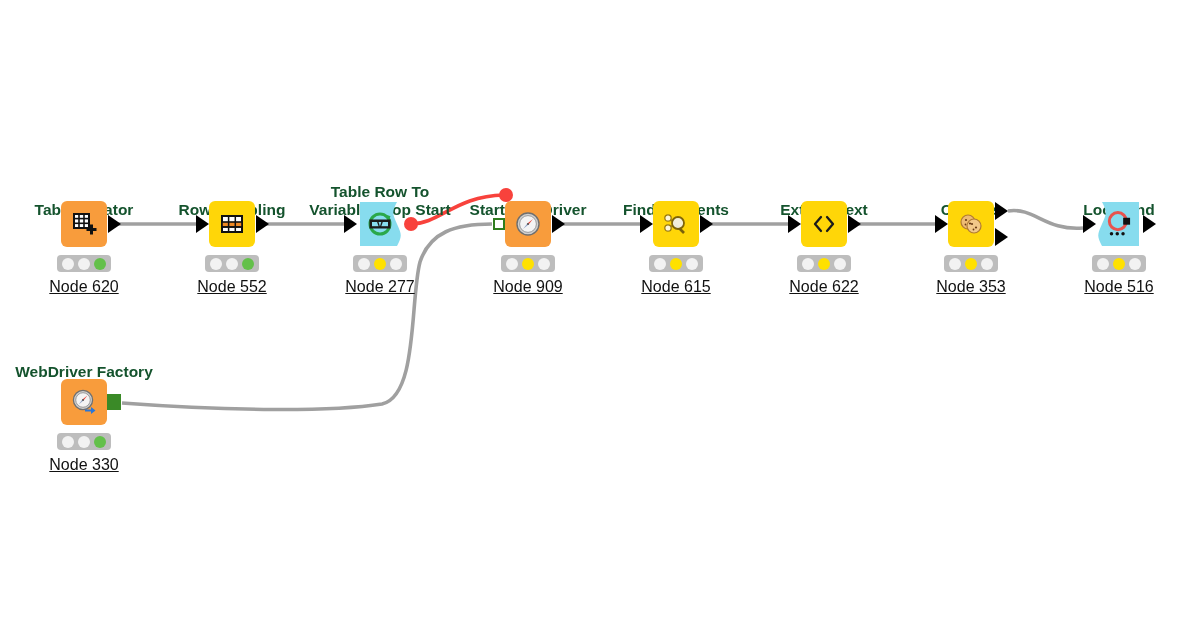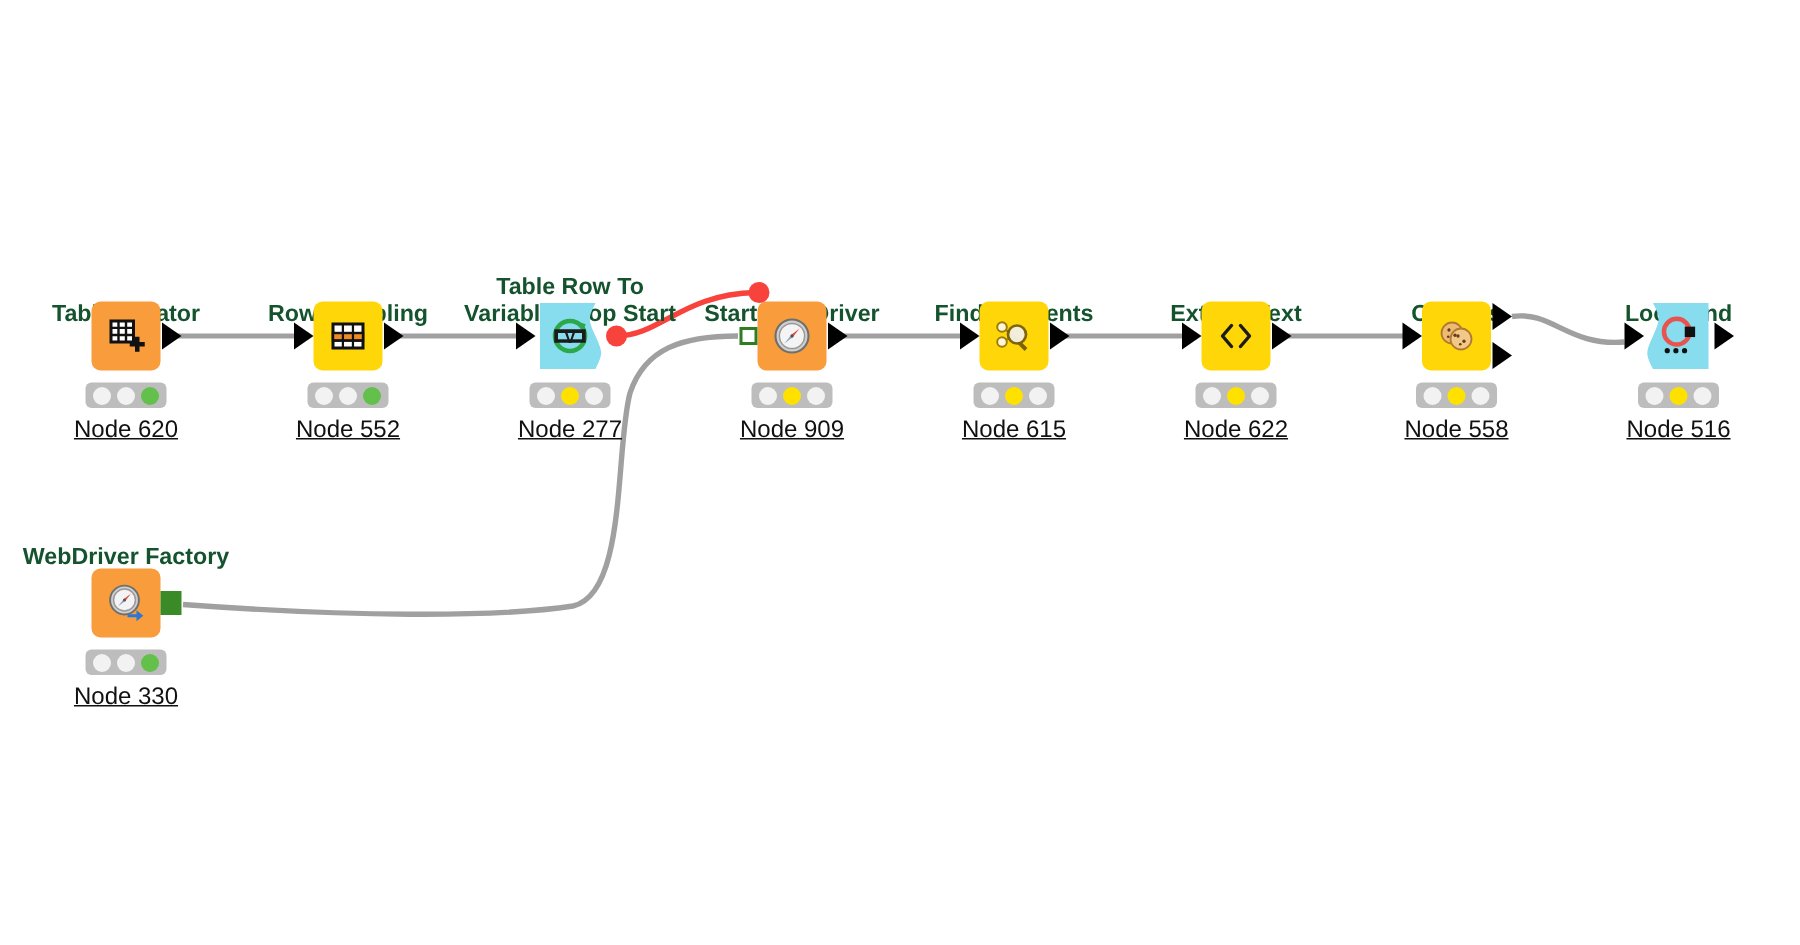--- a/index.html
+++ b/index.html
@@ -307,21 +307,21 @@
       </svg>
     </div>
     <div class="port port-tri" style="left:-36px; top:-9px;"></div>
     <div class="port port-tri" style="left:24px; top:-22px;"></div>
     <div class="port port-tri" style="left:24px; top:4px;"></div>
     <div class="status">
       <span class="lamp"></span>
       <span class="lamp yellow"></span>
       <span class="lamp"></span>
     </div>
-    <div class="node-label">Node 558</div>
+    <div class="node-label">Node 353</div>
   </div>
 
   <div class="node" id="node-n618" style="left:1119px; top:224px;">
     <div class="node-title">Loop End</div>
     <div class="node-body loopend">
       <svg class="loopend-shape" viewBox="0 0 46 46">
         <path d="M 6 1 C 11 11, 11 12, 6 23 C 1 34, 1 35, 6 45 H 43 V 1 Z" fill="#87dcee"></path>
       </svg>
       <svg class="node-ico" viewBox="0 0 26 26" style="width:30px;height:30px;">
         <circle cx="12" cy="10.5" r="7.4" fill="none" stroke="#e8534e" stroke-width="2.6"></circle>

